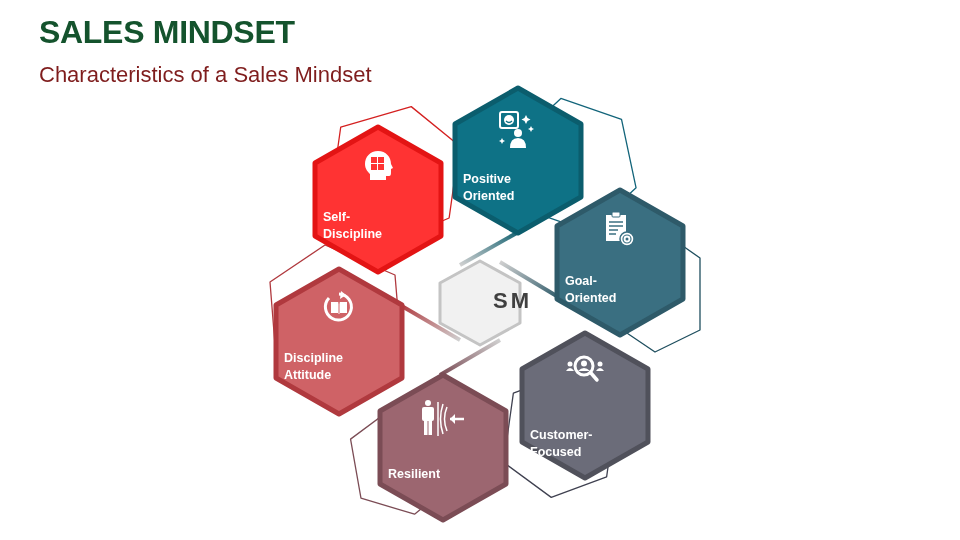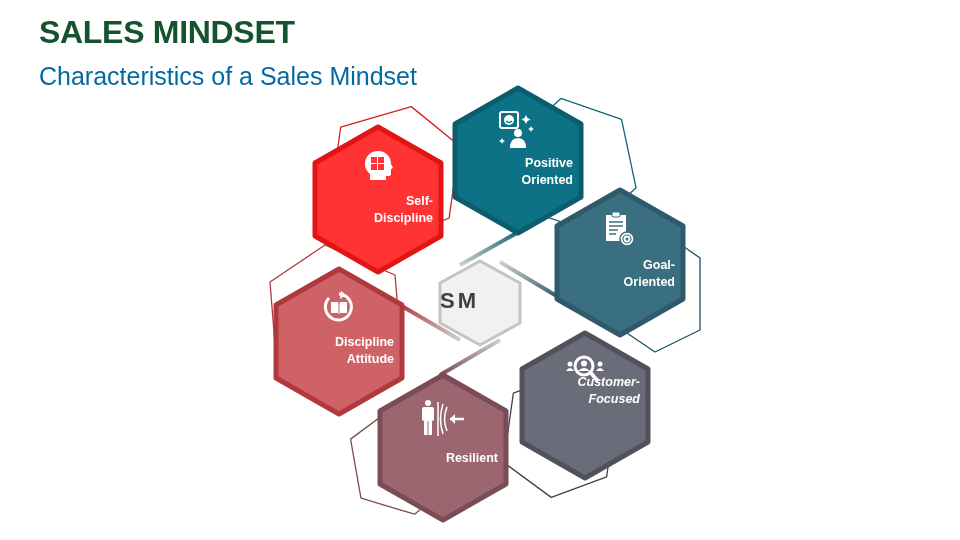--- a/index.html
+++ b/index.html
@@ -1,21 +1,21 @@
 <!DOCTYPE html>
 <html><head>
   <meta charset="utf-8">
   <style>
     html, body { margin:0; padding:0; background:#ffffff; }
     body { width:960px; height:540px; position:relative; overflow:hidden; font-family:"Liberation Sans", "DejaVu Sans", sans-serif; }
     .title { position:absolute; left:39px; top:14px; font-size:32px; font-weight:bold; color:#14532d; letter-spacing:-0.3px; font-family:"Liberation Sans", sans-serif; }
-    .subtitle { position:absolute; left:39px; top:62px; font-size:25px; color:#0369a1; font-family:"Liberation Sans", sans-serif; }
+    .subtitle { position:absolute; left:39px; top:62px; font-size:22px; color:#7f1d1d; font-family:"Liberation Sans", sans-serif; }
     svg.diagram { position:absolute; left:0; top:0; }
-    .hex-label { position:absolute; color:#ffffff; font-size:12.5px; font-weight:bold; text-align:right; line-height:17px; width:110px; font-family:"Liberation Sans", sans-serif; }
-    .center-label { position:absolute; color:#404040; font-size:22px; font-weight:bold; letter-spacing:3px; width:92px; text-align:left; font-family:"Liberation Sans", sans-serif; }
+    .hex-label { position:absolute; color:#ffffff; font-size:12.5px; font-weight:bold; text-align:left; line-height:17px; width:110px; font-family:"Liberation Sans", sans-serif;margin-top:16px; }
+    .center-label { position:absolute; color:#404040; font-size:22px; font-weight:bold; letter-spacing:3px; width:92px; text-align:right; font-family:"Liberation Sans", sans-serif; }
   </style>
 </head>
 <body>
 
 <div class="title">SALES MINDSET</div>
 <div class="subtitle">Characteristics of a Sales Mindset</div>
 
 <svg class="diagram" width="960" height="540" viewBox="0 0 960 540">
   <defs>
     <linearGradient id="g-red" x1="0" y1="0" x2="0" y2="1">
@@ -144,21 +144,21 @@
   <div>Discipline</div>
 </div>
 <div class="hex-label" style="left:463px;top:155px;">
   <div>Positive</div>
   <div>Oriented</div>
 </div>
 <div class="hex-label" style="left:565px;top:257px;">
   <div>Goal-</div>
   <div>Oriented</div>
 </div>
-<div class="hex-label" style="left:530px;top:374px;font-style:italic;">
+<div class="hex-label" style="left:530px;top:411px;">
   <div>Customer-</div>
   <div>Focused</div>
 </div>
 <div class="hex-label" style="left:388px;top:450px;">
   <div>Resilient</div>
 </div>
 <div class="hex-label" style="left:284px;top:334px;">
   <div>Discipline</div>
   <div>Attitude</div>
 </div>

